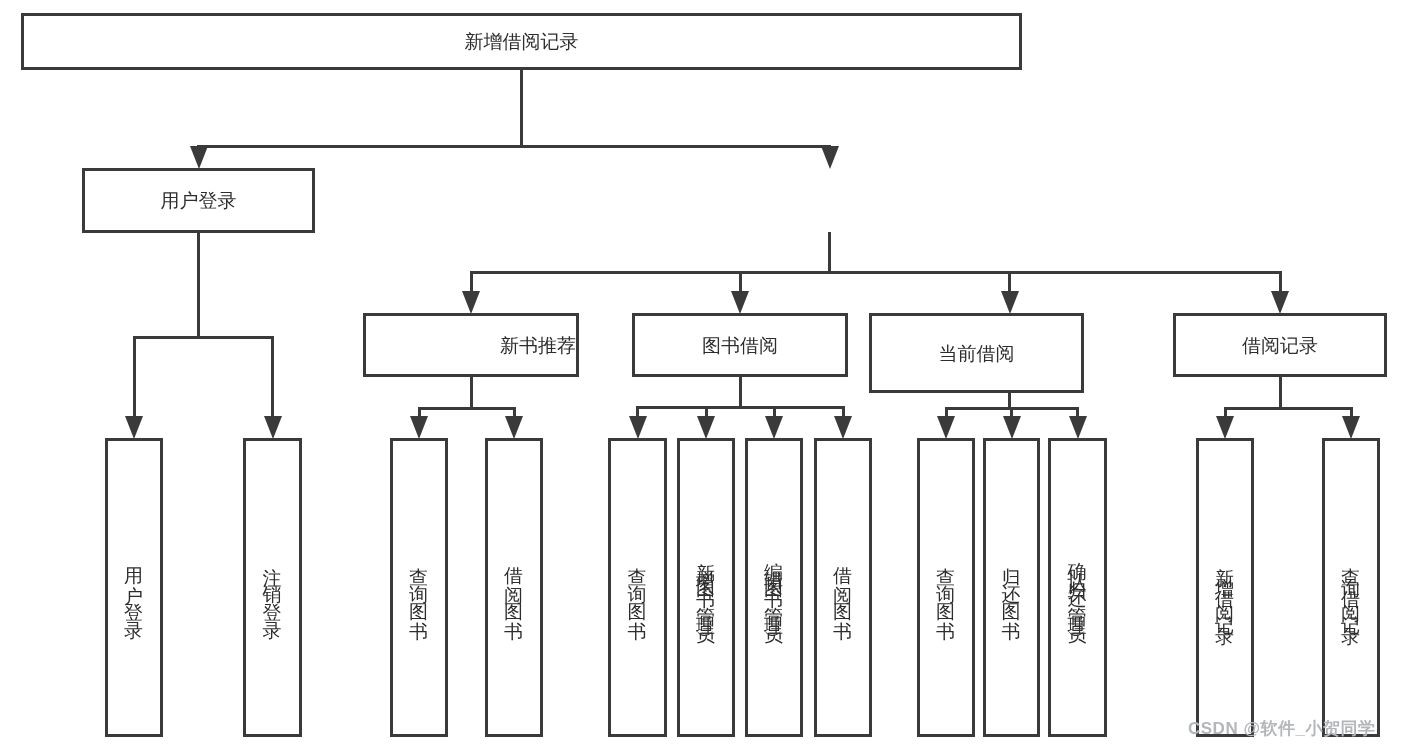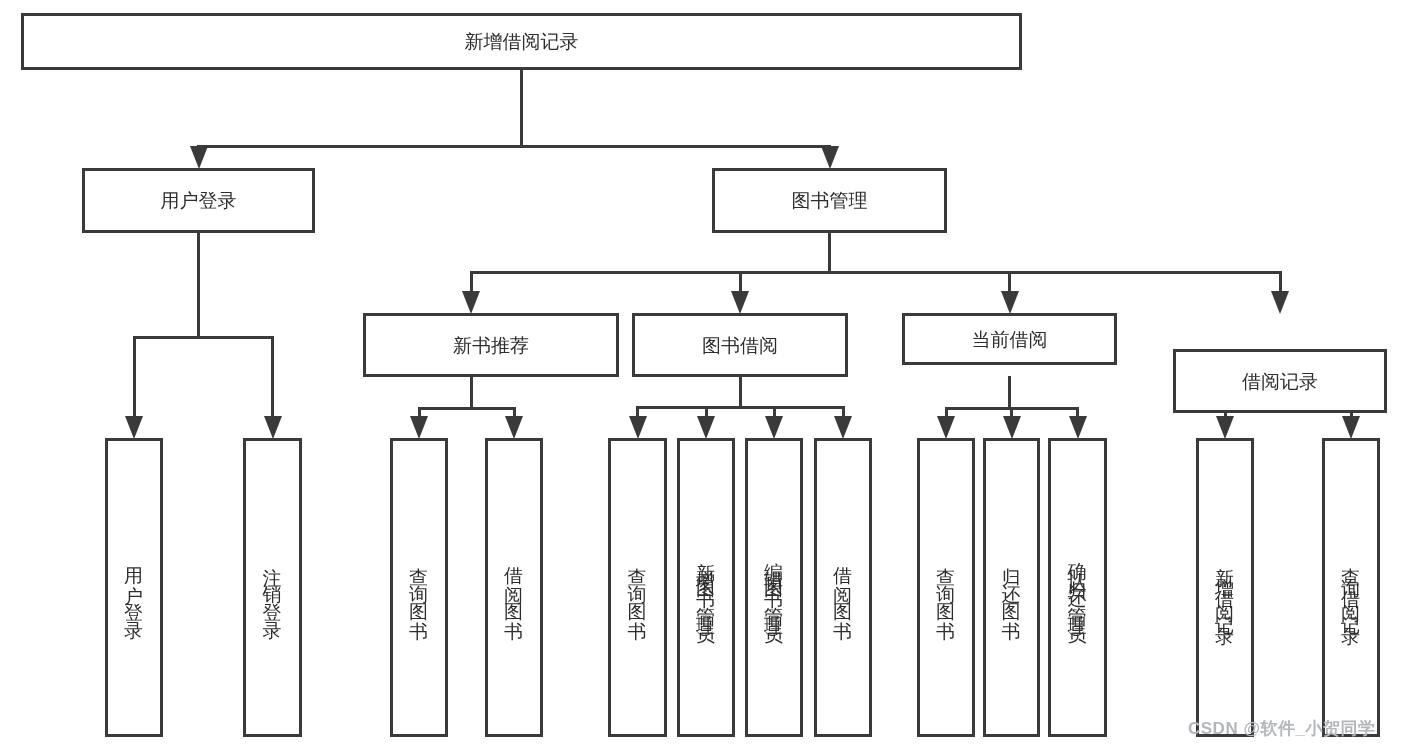--- a/index.html
+++ b/index.html
@@ -105,33 +105,30 @@
     <div class="vline" style="left: 1223.5px; top: 407px; height: 12px;"></div>
     <div class="arrow" style="left: 1216px; top: 416px;"></div>
     <div class="vline" style="left: 1349.5px; top: 407px; height: 12px;"></div>
     <div class="arrow" style="left: 1342px; top: 416px;"></div>
     <div class="node" style="left: 21px; top: 13px; width: 1001px; height: 57px;">
       <span class="lbl">新增借阅记录</span>
     </div>
     <div class="node" style="left: 82px; top: 168px; width: 233px; height: 65px;">
       <span class="lbl">用户登录</span>
     </div>
-    <div class="node" style="left: 712px; top: 168px; width: 235px; height: 65px;">
-      <span class="lbl">图书管理</span>
-    </div>
-    <div class="node" style="left: 363px; top: 313px; width: 256px; height: 64px;">
+    <div class="node" style="left: 363px; top: 313px; width: 216px; height: 64px; justify-content: flex-end;">
       <span class="lbl">新书推荐</span>
     </div>
     <div class="node" style="left: 632px; top: 313px; width: 216px; height: 64px; font-family: Liberation Serif, serif;">
       <span class="lbl">图书借阅</span>
     </div>
-    <div class="node" style="left: 902px; top: 313px; width: 215px; height: 52px;">
+    <div class="node" style="left: 869px; top: 313px; width: 215px; height: 80px;">
       <span class="lbl">当前借阅</span>
     </div>
-    <div class="node" style="left: 1173px; top: 313px; width: 214px; height: 64px; margin-top: 36px;">
+    <div class="node" style="left: 1173px; top: 313px; width: 214px; height: 64px;">
       <span class="lbl">借阅记录</span>
     </div>
     <div class="node v" style="left: 105px; top: 438px; width: 58px; height: 299px;">
       <span class="lbl" style="letter-spacing: 18px;">用户登录</span>
     </div>
     <div class="node v" style="left: 243px; top: 438px; width: 59px; height: 299px;">
       <span class="lbl" style="letter-spacing: 18px;">注销登录</span>
     </div>
     <div class="node v" style="left: 390px; top: 438px; width: 58px; height: 299px;">
       <span class="lbl" style="letter-spacing: 18px;">查询图书</span>

